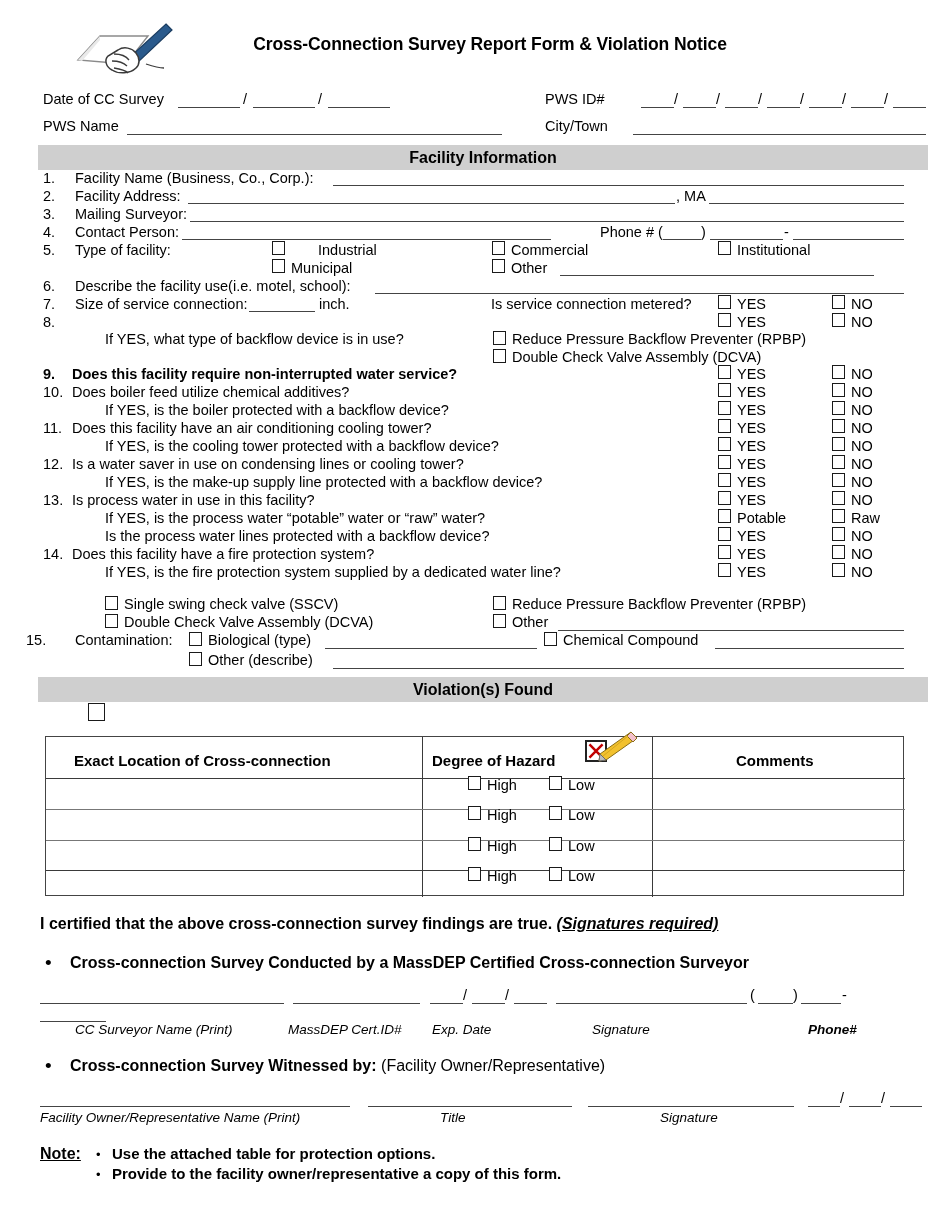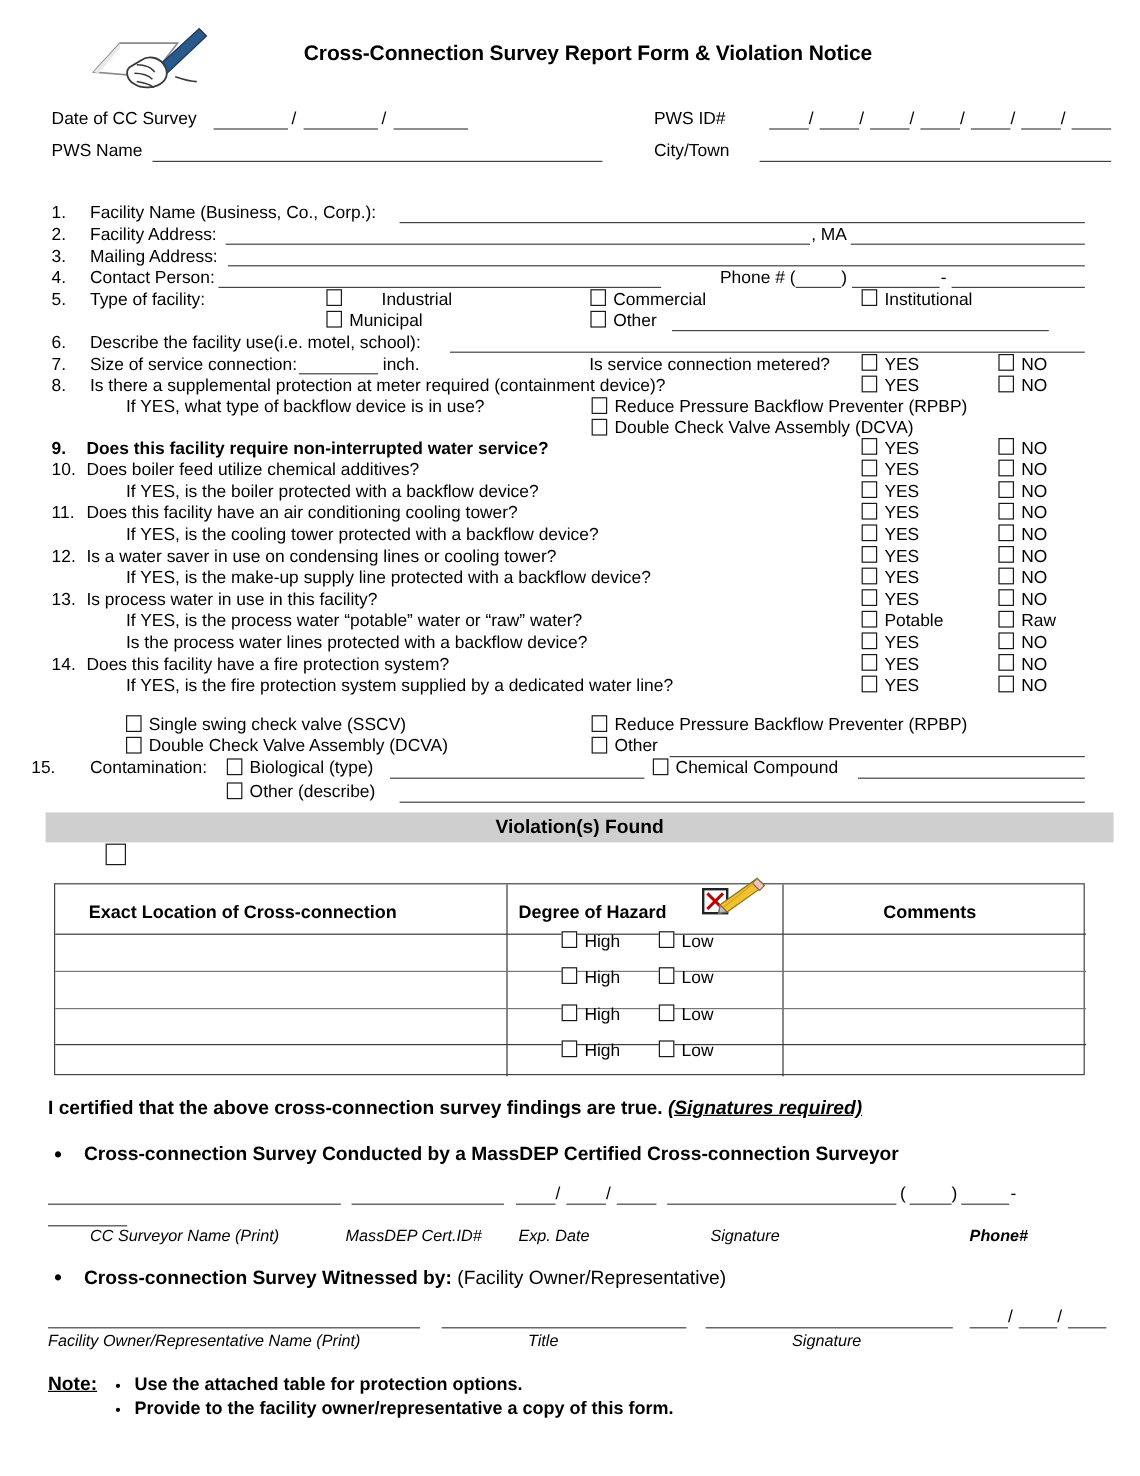--- a/index.html
+++ b/index.html
@@ -107,33 +107,36 @@
   <div class="rule" style="left:851px;top:107px;width:33px;"></div>
   <div class="t" style="left:884px;top:91px;">/</div>
   <div class="rule" style="left:893px;top:107px;width:33px;"></div>
 
   <div class="t" style="left:43px;top:118px;">PWS Name</div>
   <div class="rule" style="left:127px;top:134px;width:375px;"></div>
 
   <div class="t" style="left:545px;top:118px;">City/Town</div>
   <div class="rule" style="left:633px;top:134px;width:293px;"></div>
 
+  <div class="secbar" style="top:145px;">
+    <span>Facility Information</span>
+  </div>
 
   <div class="t" style="left:43px;top:170px;">1.</div>
   <div class="t" style="left:75px;top:170px;">Facility Name (Business, Co., Corp.):</div>
   <div class="rule" style="left:333px;top:185px;width:571px;"></div>
 
   <div class="t" style="left:43px;top:188px;">2.</div>
   <div class="t" style="left:75px;top:188px;">Facility Address:</div>
   <div class="rule" style="left:188px;top:203px;width:487px;"></div>
   <div class="t" style="left:676px;top:188px;">, MA</div>
   <div class="rule" style="left:709px;top:203px;width:195px;"></div>
 
   <div class="t" style="left:43px;top:206px;">3.</div>
-  <div class="t" style="left:75px;top:206px;">Mailing Address:</div>
+  <div class="t" style="left:75px;top:206px;">Mailing Surveyor:</div>
   <div class="rule" style="left:190px;top:221px;width:714px;"></div>
 
   <div class="t" style="left:43px;top:224px;">4.</div>
   <div class="t" style="left:75px;top:224px;">Contact Person:</div>
   <div class="rule" style="left:182px;top:239px;width:369px;"></div>
   <div class="t" style="left:600px;top:224px;">Phone # (</div>
   <div class="rule" style="left:663px;top:239px;width:38px;"></div>
   <div class="t" style="left:701px;top:224px;">)</div>
   <div class="rule" style="left:710px;top:239px;width:73px;"></div>
   <div class="t" style="left:784px;top:224px;">-</div>
@@ -166,21 +169,20 @@
   <div class="t" style="left:75px;top:296px;">Size of service connection:</div>
   <div class="rule" style="left:249px;top:311px;width:66px;"></div>
   <div class="t" style="left:319px;top:296px;">inch.</div>
   <div class="t" style="left:491px;top:296px;">Is service connection metered?</div>
   <div class="cb" style="left:718px;top:295px;"></div>
   <div class="t" style="left:737px;top:296px;">YES</div>
   <div class="cb" style="left:832px;top:295px;"></div>
   <div class="t" style="left:851px;top:296px;">NO</div>
 
   <div class="t" style="left:43px;top:314px;">8.</div>
-  <div class="t" style="left:75px;top:314px;">Is there a supplemental protection at meter required (containment device)?</div>
   <div class="cb" style="left:718px;top:313px;"></div>
   <div class="t" style="left:737px;top:314px;">YES</div>
   <div class="cb" style="left:832px;top:313px;"></div>
   <div class="t" style="left:851px;top:314px;">NO</div>
 
   <div class="t" style="left:105px;top:331px;">If YES, what type of backflow device is in use?</div>
   <div class="cb" style="left:493px;top:331px;"></div>
   <div class="t" style="left:512px;top:331px;">Reduce Pressure Backflow Preventer (RPBP)</div>
   <div class="cb" style="left:493px;top:349px;"></div>
   <div class="t" style="left:512px;top:349px;">Double Check Valve Assembly (DCVA)</div>

